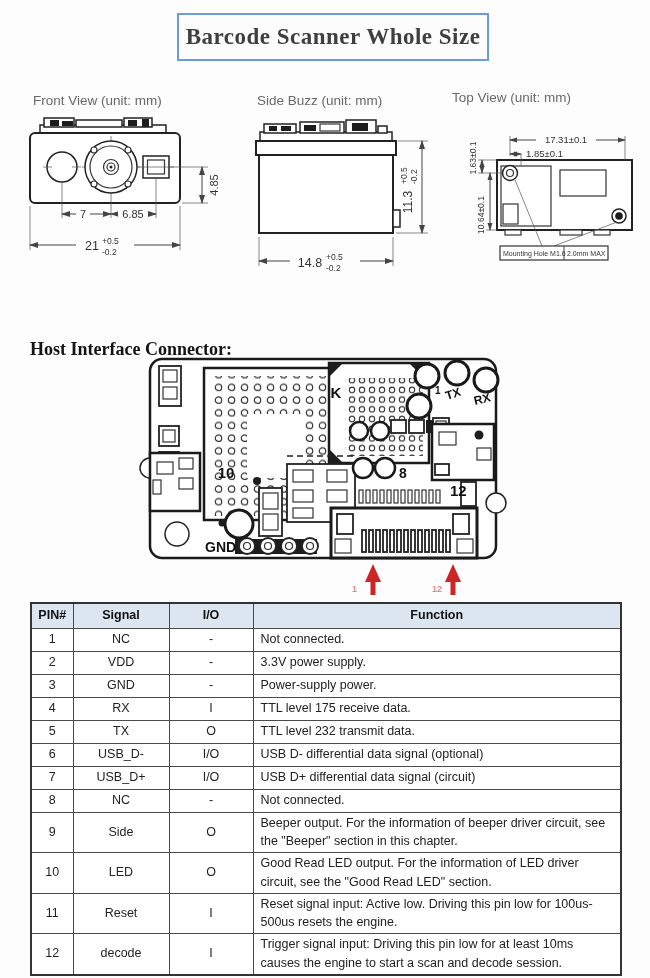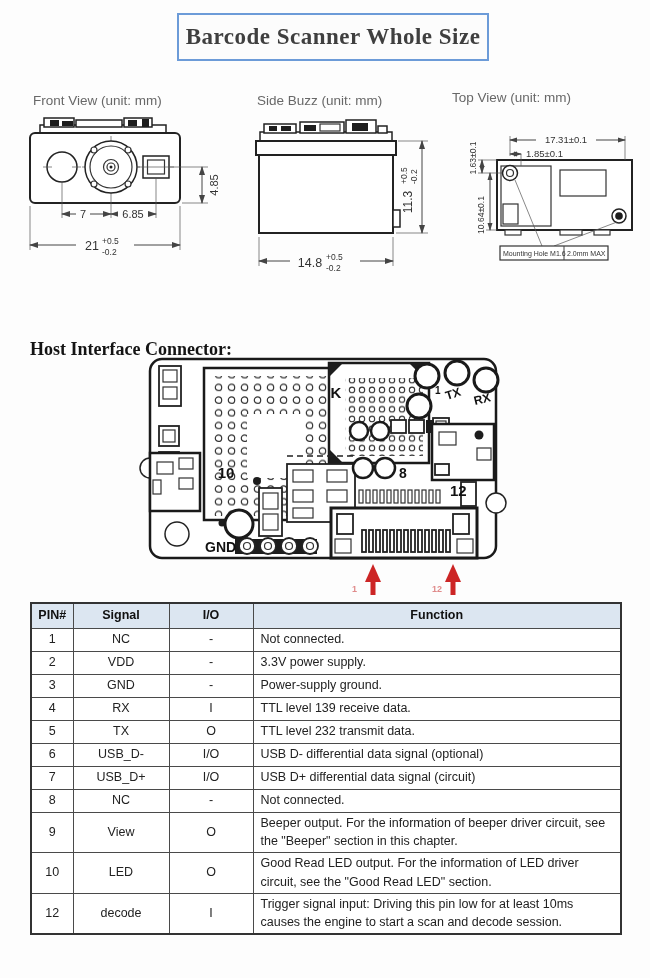--- a/index.html
+++ b/index.html
@@ -398,27 +398,27 @@
       <tr class="single">
         <td class="c">2</td>
         <td class="c">VDD</td>
         <td class="c">-</td>
         <td class="fn">3.3V power supply.</td>
       </tr>
       <tr class="single">
         <td class="c">3</td>
         <td class="c">GND</td>
         <td class="c">-</td>
-        <td class="fn">Power-supply ground.</td>
+        <td class="fn">Power-supply power.</td>
       </tr>
       <tr class="single">
         <td class="c">4</td>
         <td class="c">RX</td>
         <td class="c">I</td>
-        <td class="fn">TTL level 139 receive data.</td>
+        <td class="fn">TTL level 175 receive data.</td>
       </tr>
       <tr class="single">
         <td class="c">5</td>
         <td class="c">TX</td>
         <td class="c">O</td>
         <td class="fn">TTL level 232 transmit data.</td>
       </tr>
       <tr class="single">
         <td class="c">6</td>
         <td class="c">USB_D-</td>
@@ -432,31 +432,37 @@
         <td class="fn">USB D+ differential data signal (circuit)</td>
       </tr>
       <tr class="single">
         <td class="c">8</td>
         <td class="c">NC</td>
         <td class="c">-</td>
         <td class="fn">Not connected.</td>
       </tr>
       <tr class="dbl">
         <td class="c">9</td>
-        <td class="c">View</td>
+        <td class="c">Side</td>
         <td class="c">O</td>
         <td class="fn">Beeper output. For the information of beeper driver circuit, see the "Beeper" section in this chapter.</td>
       </tr>
       <tr class="dbl">
         <td class="c">10</td>
         <td class="c">LED</td>
         <td class="c">O</td>
         <td class="fn">Good Read LED output. For the information of LED driver circuit, see the "Good Read LED" section.</td>
       </tr>
       <tr class="dbl">
+        <td class="c">11</td>
+        <td class="c">Reset</td>
+        <td class="c">I</td>
+        <td class="fn">Reset signal input: Active low. Driving this pin low for 100us-500us resets the engine.</td>
+      </tr>
+      <tr class="dbl">
         <td class="c">12</td>
         <td class="c">decode</td>
         <td class="c">I</td>
         <td class="fn">Trigger signal input: Driving this pin low for at least 10ms causes the engine to start a scan and decode session.</td>
       </tr>
     </tbody>
   </table>
 
 </div>
 

